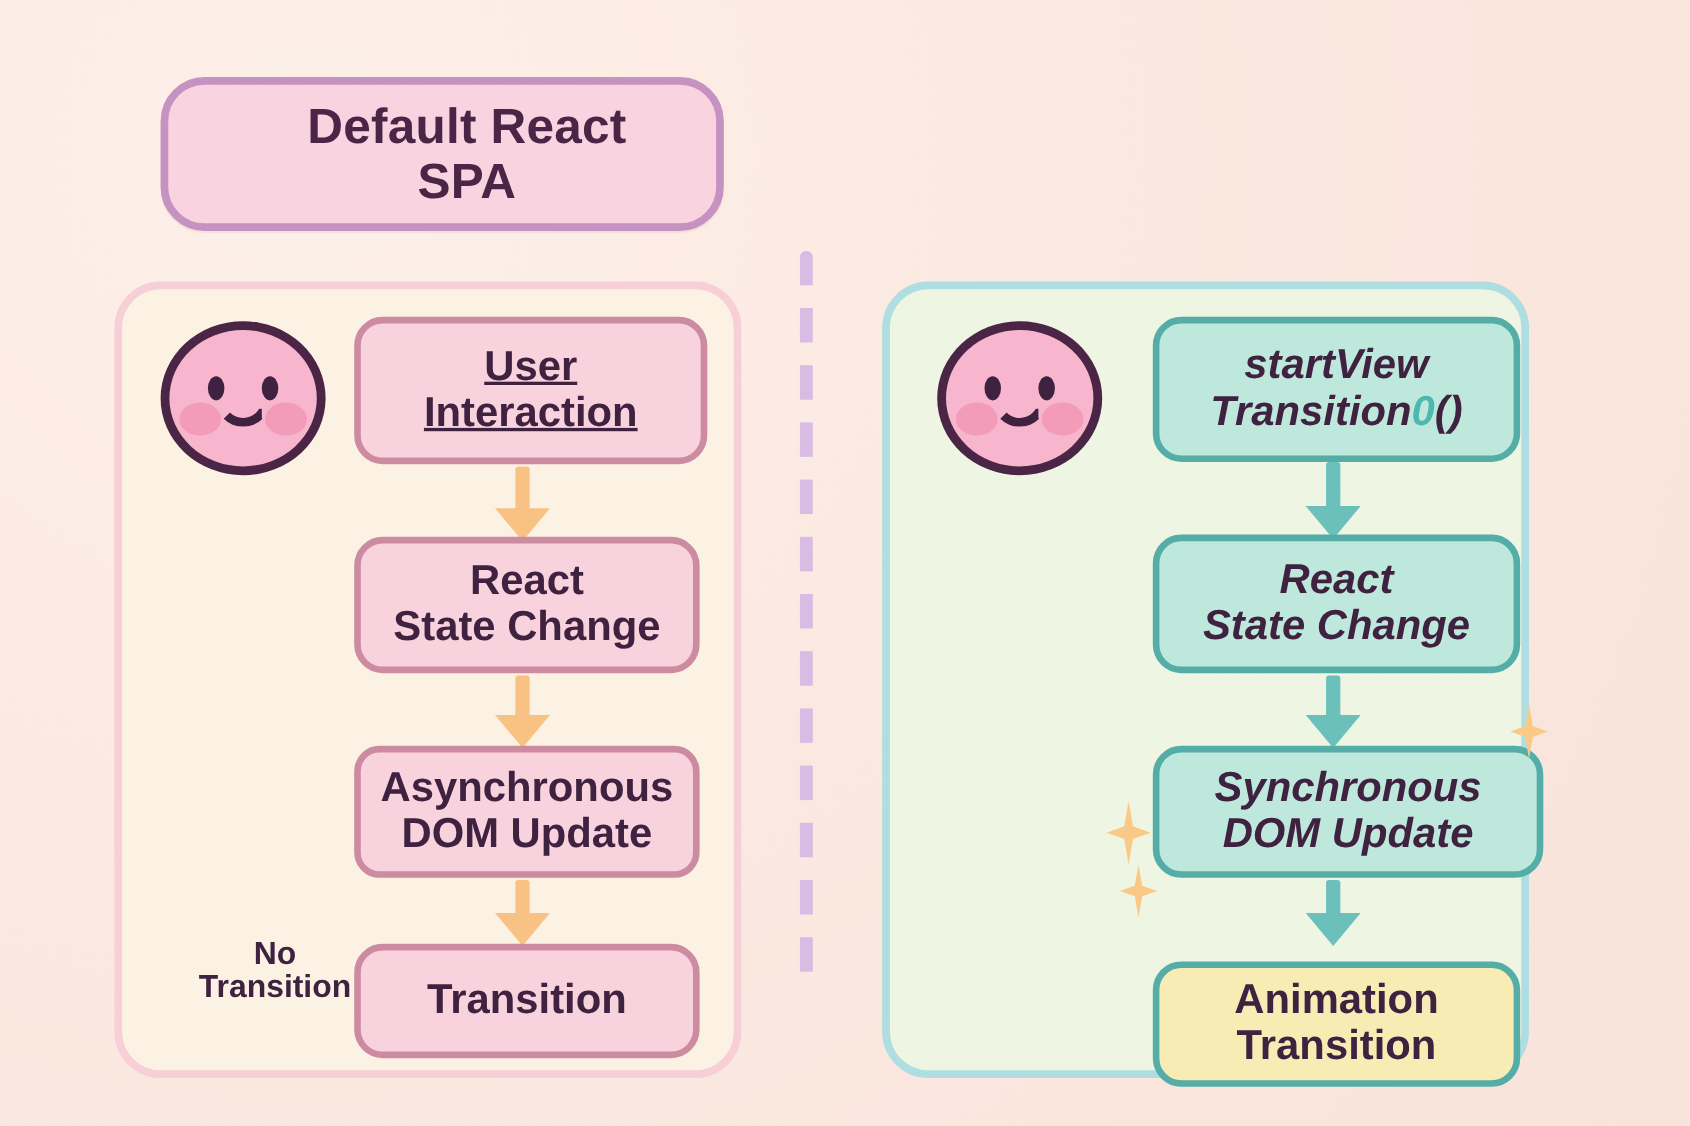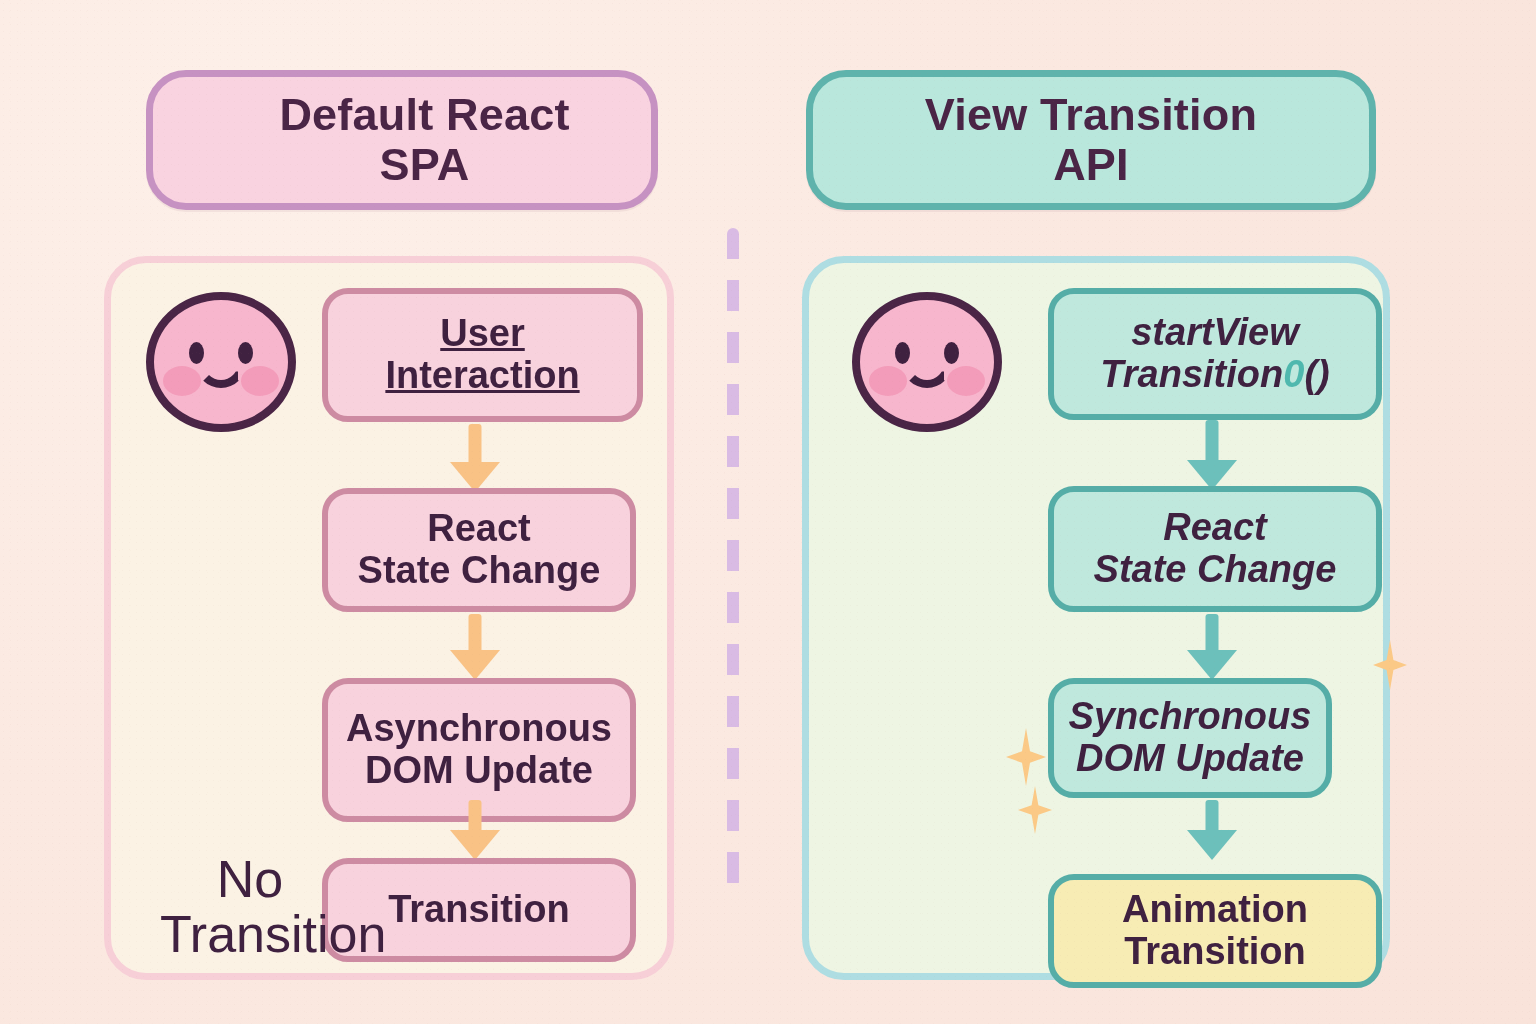--- a/index.html
+++ b/index.html
@@ -170,22 +170,22 @@
     border-right: 25px solid transparent;
   }
   .arrow.peach .shaft { background: #f9c285; }
   .arrow.peach .head  { border-top: 30px solid #f9c285; }
   .arrow.tealA .shaft { background: #6cc0bb; }
   .arrow.tealA .head  { border-top: 30px solid #6cc0bb; }
 
   
   .side-label {
     position: absolute;
-    font-size: 52px;
-    font-weight: 400;
+    font-size: 29px;
+    font-weight: 700;
     color: #3f2140;
     line-height: 1.05;
     text-align: center;
     white-space: pre-line;
     z-index: 5;
   }
 
   
   #divider {
     position: absolute;
@@ -237,40 +237,38 @@
     </div>
 
     <div class="node pink" style="left:322px; top:488px; width:314px; height:124px;">React
 State Change</div>
 
     <div class="arrow peach" style="left:440px; top:614px; width:70px; height:66px;">
       <span class="shaft" style="height:42px;"></span>
       <span class="head"></span>
     </div>
 
-    <div class="node pink" style="left:322px; top:678px; width:314px; height:144px;">Asynchronous
+    <div class="node pink" style="left:322px; top:678px; width:314px; height:120px;border-radius:23px;">Asynchronous
 DOM Update</div>
 
     <div class="arrow peach" style="left:440px; top:800px; width:70px; height:60px;">
       <span class="shaft" style="height:36px;"></span>
       <span class="head"></span>
     </div>
 
     <div class="node pink" style="left:322px; top:858px; width:314px; height:104px;">Transition</div>
 
     <div class="side-label" style="left:160px; top:852px; width:180px;">No
 Transition</div>
   </div>
 
   <div id="divider"></div>
 
   <div class="col right">
 
-    <div class="header-pill teal">View Transition
-API</div>
 
     <div class="panel teal"></div>
 
     <div class="face" style="left:62px; top:292px;">
       <span class="eye l"></span>
       <span class="eye r"></span>
       <span class="cheek l"></span>
       <span class="cheek r"></span>
       <span class="smile"></span>
     </div>
@@ -286,21 +284,21 @@
     </div>
 
     <div class="node teal" style="left:258px; top:486px; width:334px; height:126px;">React
 State Change</div>
 
     <div class="arrow tealA" style="left:387px; top:614px; width:70px; height:66px;">
       <span class="shaft" style="height:42px;"></span>
       <span class="head"></span>
     </div>
 
-    <div class="node teal" style="left:258px; top:678px; width:284px; height:120px;">Synchronous
+    <div class="node teal" style="left:258px; top:678px; width:355px; height:120px;">Synchronous
 DOM Update</div>
 
     <div class="arrow tealA" style="left:387px; top:800px; width:70px; height:60px;">
       <span class="shaft" style="height:36px;"></span>
       <span class="head"></span>
     </div>
 
     <div class="node yellow" style="left:258px; top:858px; width:334px; height:114px;">Animation
 Transition</div>
 

